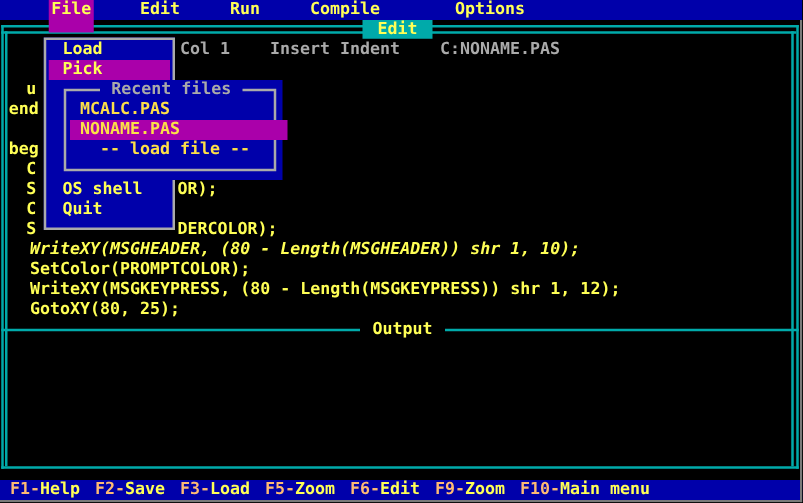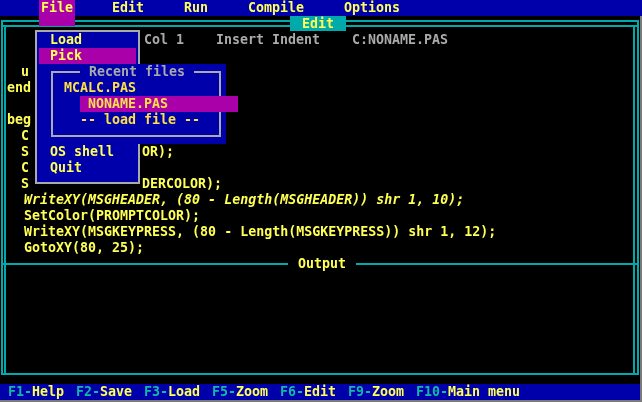--- a/index.html
+++ b/index.html
@@ -28,41 +28,41 @@
   .filemenu{position:absolute;left:35px;top:30px;width:101px;height:150px;background:#0000AA;
     border:2px solid #AAAAAA;z-index:5;}
   .fm-item{position:absolute;left:2px;width:97px;height:16px;color:#FFFF55;padding-left:11px;box-sizing:border-box;}
   .fm-item.selected{background:#AA00AA;}
   
   .submenu{position:absolute;left:48px;top:64px;width:178px;height:80px;background:#0000AA;z-index:7;}
   .submenu-border{position:absolute;left:3px;top:7px;width:166px;height:62px;border:2px solid #AAAAAA;}
   .sm-title{position:absolute;left:32px;top:0;width:114px;height:16px;background:#0000AA;
     color:#AAAAAA;text-align:center;z-index:2;}
   .sm-item{position:absolute;height:16px;color:#fde047;z-index:2;}
-  .sm-item.selected{background:#AA00AA;left:8px;width:158px;padding-left:8px;box-sizing:border-box;margin-left:24px;}
+  .sm-item.selected{background:#AA00AA;left:8px;width:174px;padding-left:8px;box-sizing:border-box;}
   
   .fbar{position:absolute;left:0;top:384px;width:642px;height:16px;background:#0000AA;z-index:2;}
   .fkey{position:absolute;top:0;height:16px;cursor:default;}
-  .fkey .k{color:#14b8a6;}
+  .fkey .k{color:#fdba74;}
   .fkey .l{color:#FFFF55;}
   
   .edge{position:absolute;background:#7a7a7a;z-index:8;}
 </style>
 </head>
 <body>
 
 <div class="screen">
 
   
   <div class="menubar">
     <div class="menu-item selected" style="left:39px;width:36px;">File</div>
     <div class="menu-item" style="left:112px;">Edit</div>
     <div class="menu-item" style="left:184px;">Run</div>
     <div class="menu-item" style="left:248px;">Compile</div>
-    <div class="menu-item" style="left:344px;">Options</div>
+    <div class="menu-item" style="left:364px;">Options</div>
   </div>
 
   
   <div class="bline" style="left:1px;top:20px;width:638px;height:2px;"></div>
   <div class="bline" style="left:1px;top:25px;width:636px;height:2px;"></div>
   <div class="bline" style="left:1px;top:20px;width:2px;height:355px;"></div>
   <div class="bline" style="left:4px;top:25px;width:2px;height:348px;"></div>
   <div class="bline" style="left:637px;top:20px;width:2px;height:355px;"></div>
   <div class="bline" style="left:633px;top:25px;width:2px;height:348px;"></div>
   <div class="bline" style="left:1px;top:263px;width:638px;height:2px;"></div>

